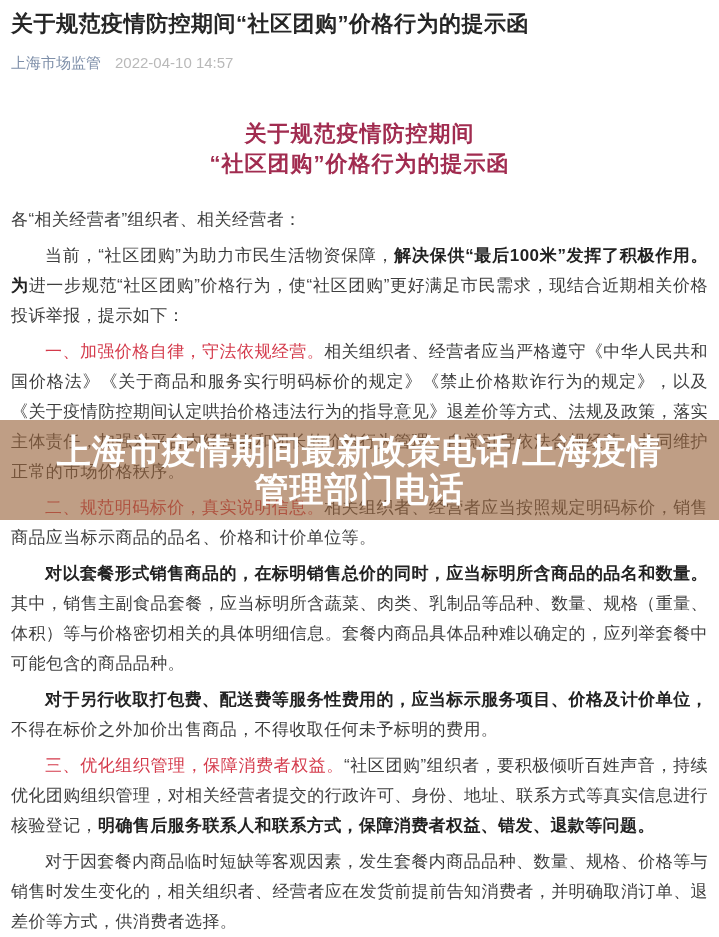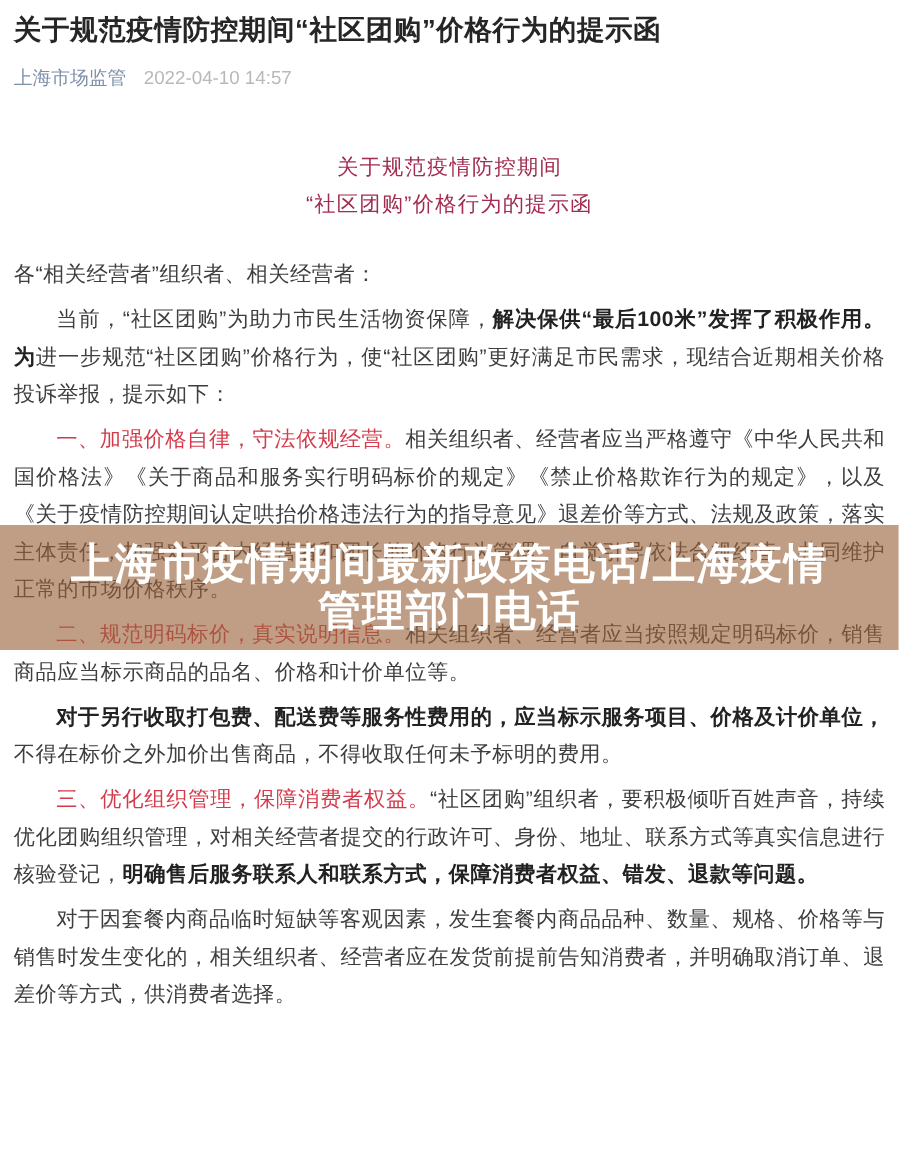--- a/index.html
+++ b/index.html
@@ -16,22 +16,22 @@
   }
   .page{padding:8px 11px 0;}
   .article-title{
     margin:0;font-size:22px;line-height:32px;font-weight:700;
     color:var(--article-title);letter-spacing:.5px;
   }
   .meta{margin-top:12px;font-size:15px;line-height:21px;}
   .account{color:var(--account-name);margin-right:14px;cursor:pointer;}
   .date{color:var(--date-text);margin-top:16px;}
   .doc-title{
-    margin-top:46px;text-align:center;font-size:17px;line-height:30px;
-    font-weight:400;color:var(--doc-title);letter-spacing:1px;
+    margin-top:46px;text-align:center;font-size:22px;line-height:30px;
+    font-weight:700;color:var(--doc-title);letter-spacing:1px;
   }
   .body{
     margin-top:26px;font-size:17px;line-height:30px;color:var(--body-text);
     text-align:justify;letter-spacing:.4px;
   }
   .body p{margin:0 0 6px;}
   .body p.indent{text-indent:2em;}
   .body span.normal{font-weight:400;}
   .body span.bold{font-weight:700;color:var(--bold-text);}
   .body span.heading{font-weight:400;color:var(--section-heading);}
@@ -53,20 +53,21 @@
   </div>
   <div class="doc-title">
     <div>关于规范疫情防控期间</div>
     <div>“社区团购”价格行为的提示函</div>
   </div>
   <div class="body" id="doc-body">
       <p><span class="normal">各“相关经营者”组织者、相关经营者：</span></p>
       <p class="indent"><span class="normal">当前，“社区团购”为助力市民生活物资保障，</span><span class="bold">解决保供“最后100米”发挥了积极作用。为</span><span class="normal">进一步规范“社区团购”价格行为，使“社区团购”更好满足市民需求，现结合近期相关价格投诉举报，提示如下：</span></p>
       <p class="indent"><span class="heading">一、加强价格自律，守法依规经营。</span><span class="normal">相关组织者、经营者应当严格遵守《中华人民共和国价格法》《关于商品和服务实行明码标价的规定》《禁止价格欺诈行为的规定》，以及《关于疫情防控期间认定哄抬价格违法行为的指导意见》退差价等方式、法规及政策，落实主体责任，加强对平台内经营者和团长的价格行为管理，自觉引导依法合规经营，共同维护正常的市场价格秩序。</span></p>
       <p class="indent"><span class="heading">二、规范明码标价，真实说明信息。</span><span class="normal">相关组织者、经营者应当按照规定明码标价，销售商品应当标示商品的品名、价格和计价单位等。</span></p>
+      <p class="indent"><span class="bold">对以套餐形式销售商品的，在标明销售总价的同时，应当标明所含商品的品名和数量。</span><span class="normal">其中，销售主副食品套餐，应当标明所含蔬菜、肉类、乳制品等品种、数量、规格（重量、体积）等与价格密切相关的具体明细信息。套餐内商品具体品种难以确定的，应列举套餐中可能包含的商品品种。</span></p>
       <p class="indent"><span class="bold">对于另行收取打包费、配送费等服务性费用的，应当标示服务项目、价格及计价单位，</span><span class="normal">不得在标价之外加价出售商品，不得收取任何未予标明的费用。</span></p>
       <p class="indent"><span class="heading">三、优化组织管理，保障消费者权益。</span><span class="normal">“社区团购”组织者，要积极倾听百姓声音，持续优化团购组织管理，对相关经营者提交的行政许可、身份、地址、联系方式等真实信息进行核验登记，</span><span class="bold">明确售后服务联系人和联系方式，保障消费者权益、错发、退款等问题。</span></p>
       <p class="indent"><span class="normal">对于因套餐内商品临时短缺等客观因素，发生套餐内商品品种、数量、规格、价格等与销售时发生变化的，相关组织者、经营者应在发货前提前告知消费者，并明确取消订单、退差价等方式，供消费者选择。</span></p>
     </div>
 </div>
 
 <div class="watermark">
   <div>上海市疫情期间最新政策电话/上海疫情</div>
   <div>管理部门电话</div>
 </div>

